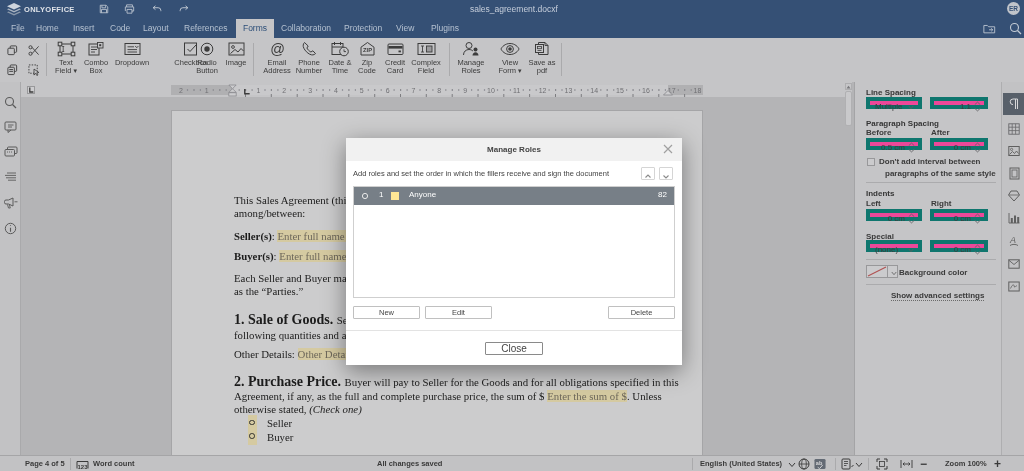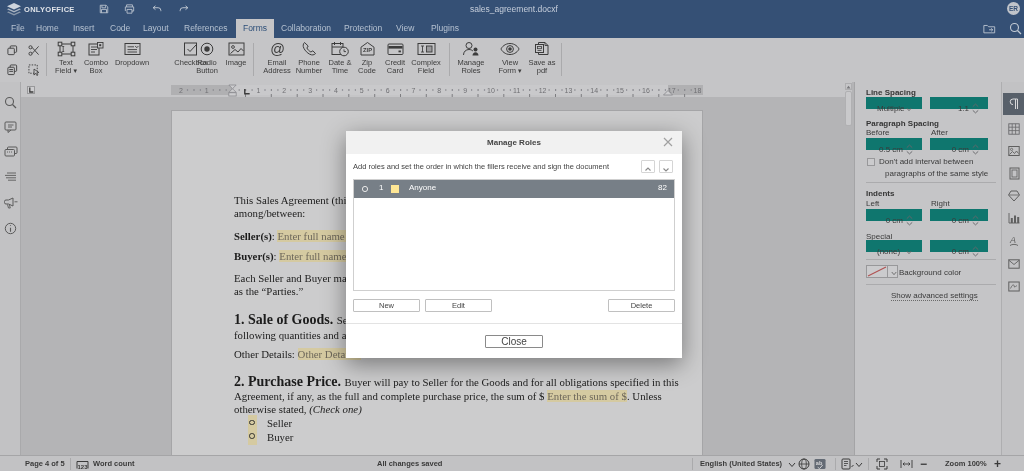--- a/index.html
+++ b/index.html
@@ -35,38 +35,38 @@
 .dl { position:absolute; left:62px; white-space:nowrap; font-family:"Liberation Serif", serif; font-size:10.8px; color:#1c1c1c; }
 .dl b.h { font-size:14px; }
 .hl { background:#d5caa1; color:#6d675a; }
 
 
 
 #vscroll { position:absolute; left:845px; top:82px; width:8px; height:373px; }
 
 
 #rpanel { position:absolute; left:854px; top:82px; width:147px; height:373px; background:#c5c5c7; border-left:1px solid #a4a4a6; }
-#rpanel .lbl { position:absolute; font-size:8px; color:#3a3a3a; white-space:nowrap; }
+#rpanel .lbl { position:absolute; font-size:8px; color:#3a3a3a; white-space:nowrap;font-weight:bold; }
 #rpanel .blbl { position:absolute; font-size:8px; font-weight:bold; color:#353535; white-space:nowrap; }
-.inp { position:absolute; height:12px; background:#ec4899; border:6px solid #0f766e; font-size:8px; color:#3a3a3a; }
+.inp { position:absolute; height:12px; background:#ec4899; border:4px solid #0f766e; font-size:8px; color:#3a3a3a; }
 .inp .val { position:absolute; right:13px; top:1px; }
 .inp .valL { position:absolute; left:5px; top:1px; }
 .spin { position:absolute; right:2px; top:0px; width:9px; height:11px; }
 .drop { position:absolute; right:4px; top:4px; }
 .hr { position:absolute; left:11px; width:130px; height:1px; background:#ababad; }
 
 
 #ristrip { position:absolute; left:1001px; top:82px; width:23px; height:373px; background:#c2c2c4; border-left:1px solid #aeaeb0; }
 
 
 #sbar { position:absolute; left:0; top:455px; width:1024px; height:16px; background:#c2c2c4; border-top:1px solid #a5a5a7; font-size:7.5px; font-weight:bold; color:#3a3a3a; }
 #sbar span { position:absolute; top:3px; white-space:nowrap; }
 
 
-#dlg { position:absolute; left:346px; top:131px; width:336px; height:227px; background:#fff; box-shadow:0 6px 22px rgba(0,0,0,0.42); z-index:10; }
+#dlg { position:absolute; left:346px; top:138px; width:336px; height:227px; background:#fff; box-shadow:0 6px 22px rgba(0,0,0,0.42); z-index:10; }
 #dlg-hdr { position:absolute; left:0; top:0; width:336px; height:23px; background:#f1f1f1; }
 #dlg-title { width:336px; text-align:center; font-size:8px; font-weight:bold; color:#444; line-height:23px; }
 #dlg-x { position:absolute; right:7px; top:4px; width:14px; height:14px; color:#9b9b9b; font-size:14px; line-height:14px; text-align:center; }
 .updn { position:absolute; top:29px; width:14px; height:13px; background:#fff; border:1px solid #d5d5d5; border-radius:1px; }
 #dlg-list { position:absolute; left:7px; top:48px; width:322px; height:112px; border:1px solid #cfcfcf; background:#fff; }
 #dlg-row { position:absolute; left:0; top:0; width:320px; height:18px; background:#777f87; color:#fff; font-size:8px; }
 .dbtn { position:absolute; top:168px; height:13px; background:#fff; border:1px solid #c0c0c0; border-radius:1px; font-size:7.5px; color:#444; text-align:center; line-height:11px; }
 #dlg-foot-line { position:absolute; left:0; top:192px; width:336px; height:1px; background:#e3e3e3; }
 #dlg-close { position:absolute; left:139px; top:204px; width:58px; height:13px; background:#fff; border:1px solid #8a8a8a; border-radius:1px; font-size:10px; font-weight:normal; color:#444; text-align:center; line-height:11px; }
 </style>

